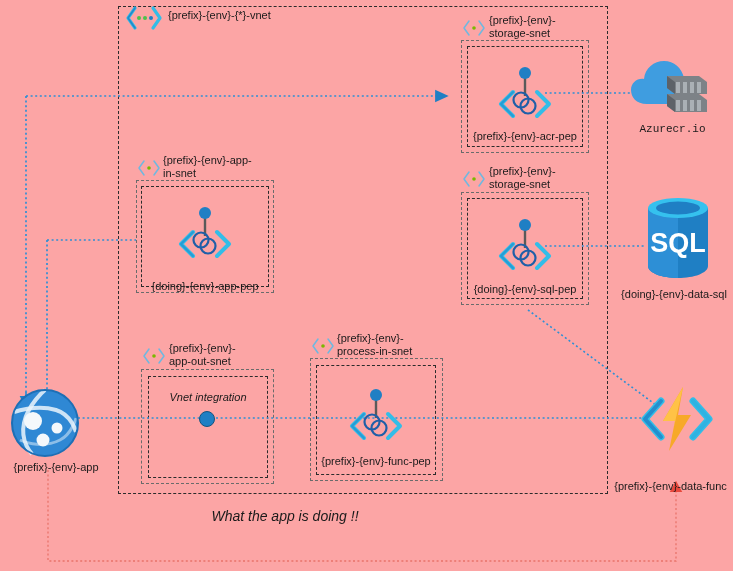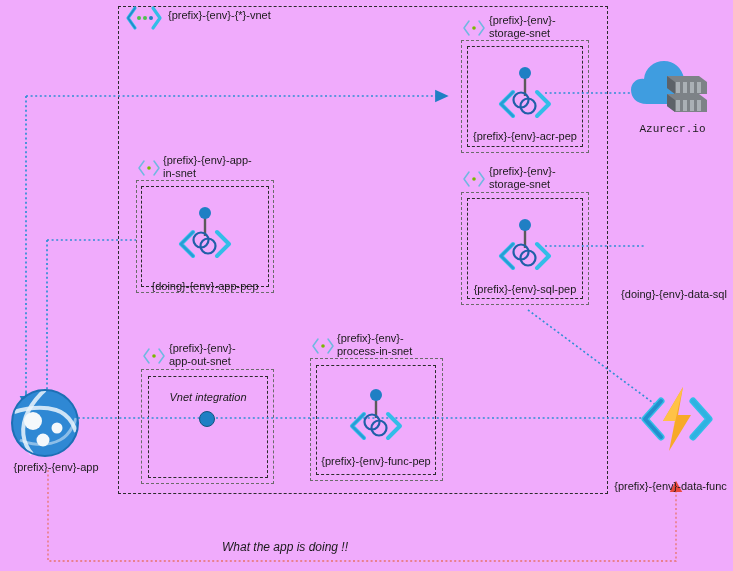--- a/index.html
+++ b/index.html
@@ -1,17 +1,17 @@
 <!DOCTYPE html>
 <html><head>
 <meta charset="utf-8">
 <style>
   html,body{margin:0;padding:0;background:#ffffff;}
   body{width:733px;height:571px;font-family:"Liberation Sans",sans-serif;}
-  #canvas{position:relative;width:733px;height:571px;overflow:hidden;background:#f0abfc;}
+  #canvas{position:relative;width:733px;height:571px;overflow:hidden;background:#fca5a5;}
   .abs{position:absolute;}
   svg.layer{position:absolute;left:0;top:0;width:733px;height:571px;overflow:visible;}
   .lbl{position:absolute;font-size:11px;color:#1a1a1a;line-height:13px;white-space:pre-line;}
   .lbl-c{text-align:center;}
   .vnet-box{position:absolute;border:1.6px dashed #2b2b2b;box-sizing:border-box;}
   .snet-box{position:absolute;border:1.6px dashed #6b6b6b;box-sizing:border-box;}
   .pep-box{position:absolute;border:1.4px dashed #2b2b2b;box-sizing:border-box;}
   .ital{font-style:italic;}
 </style>
 </head>
@@ -170,21 +170,21 @@
     <svg width="60" height="58" viewBox="0 0 60 58">
       <path d="M30,8 L30,30" stroke="#5a5a5a" stroke-width="2.4" fill="none"></path>
       <circle cx="30" cy="7" r="6" fill="#1f7fc4"></circle>
       <path d="M18,26 L6,38 L18,50" stroke="#32bde8" stroke-width="4" fill="none" stroke-linecap="round" stroke-linejoin="round"></path>
       <path d="M42,26 L54,38 L42,50" stroke="#32bde8" stroke-width="4" fill="none" stroke-linecap="round" stroke-linejoin="round"></path>
       <path d="M18,26 L6,38 L18,50" stroke="#1f7fc4" stroke-width="2" fill="none" stroke-linecap="round" stroke-linejoin="round" opacity="0.55"></path>
       <circle cx="26" cy="34" r="7.5" stroke="#1f5fa8" stroke-width="2.2" fill="none"></circle>
       <circle cx="33" cy="40" r="7.5" stroke="#1f5fa8" stroke-width="2.2" fill="none"></circle>
     </svg>
   </div>
-  <div class="lbl lbl-c" style="left:467px;top:283px;width:116px;">{prefix}-{env}-sql-pep</div>
+  <div class="lbl lbl-c" style="left:467px;top:283px;width:116px;">{doing}-{env}-sql-pep</div>
 
   <div class="abs" style="left:346px;top:388px;">
     <svg width="60" height="58" viewBox="0 0 60 58">
       <path d="M30,8 L30,30" stroke="#5a5a5a" stroke-width="2.4" fill="none"></path>
       <circle cx="30" cy="7" r="6" fill="#1f7fc4"></circle>
       <path d="M18,26 L6,38 L18,50" stroke="#32bde8" stroke-width="4" fill="none" stroke-linecap="round" stroke-linejoin="round"></path>
       <path d="M42,26 L54,38 L42,50" stroke="#32bde8" stroke-width="4" fill="none" stroke-linecap="round" stroke-linejoin="round"></path>
       <path d="M18,26 L6,38 L18,50" stroke="#1f7fc4" stroke-width="2" fill="none" stroke-linecap="round" stroke-linejoin="round" opacity="0.55"></path>
       <circle cx="26" cy="34" r="7.5" stroke="#1f5fa8" stroke-width="2.2" fill="none"></circle>
       <circle cx="33" cy="40" r="7.5" stroke="#1f5fa8" stroke-width="2.2" fill="none"></circle>
@@ -213,20 +213,29 @@
         <path d="M38,42 L46,48 L46,60 L38,54 Z" fill="#5d6268"></path>
         <rect x="47" y="48" width="4" height="11" fill="#aab0b5"></rect>
         <rect x="54" y="48" width="4" height="11" fill="#aab0b5"></rect>
         <rect x="61" y="48" width="4" height="11" fill="#aab0b5"></rect>
         <rect x="68" y="48" width="4" height="11" fill="#aab0b5"></rect>
       </g>
     </svg>
   </div>
   <div class="lbl lbl-c" style="left:620px;top:123px;width:105px;font-family:Liberation Mono, monospace;">Azurecr.io</div>
 
+  <div class="abs" style="left:642px;top:194px;">
+    <svg width="72" height="90" viewBox="0 0 72 90">
+      <path d="M6,14 L6,72 C6,79 20,84 36,84 C52,84 66,79 66,72 L66,14 Z" fill="#1f7fc4"></path>
+      <path d="M6,14 L6,72 C6,79 20,84 36,84 L36,14 Z" fill="#2d8fd6"></path>
+      <ellipse cx="36" cy="14" rx="30" ry="10" fill="#35c1ee"></ellipse>
+      <ellipse cx="36" cy="14" rx="22" ry="6.5" fill="#1f7fc4"></ellipse>
+      <text x="36" y="58" font-family="'Liberation Sans',sans-serif" font-size="27" font-weight="bold" fill="#ffffff" text-anchor="middle">SQL</text>
+    </svg>
+  </div>
   <div class="lbl lbl-c" style="left:615px;top:288px;width:118px;">{doing}-{env}-data-sql</div>
 
   <div class="abs" style="left:637px;top:385px;">
     <svg width="80" height="68" viewBox="0 0 80 68">
       <path d="M24,16 L8,34 L24,52" stroke="#32bde8" stroke-width="7" fill="none" stroke-linecap="round" stroke-linejoin="round"></path>
       <path d="M56,16 L72,34 L56,52" stroke="#32bde8" stroke-width="7" fill="none" stroke-linecap="round" stroke-linejoin="round"></path>
       <path d="M24,16 L8,34 L24,52" stroke="#1f7fc4" stroke-width="4" fill="none" stroke-linecap="round" stroke-linejoin="round" opacity="0.75"></path>
       <path d="M56,16 L72,34 L56,52" stroke="#1f7fc4" stroke-width="4" fill="none" stroke-linecap="round" stroke-linejoin="round" opacity="0.18"></path>
       <path d="M46,2 L26,36 L38,36 L32,66 L54,30 L41,30 Z" fill="#f7a928"></path>
       <path d="M46,2 L26,36 L38,36 L36,46 Z" fill="#ffc246"></path>
@@ -241,15 +250,15 @@
       <path d="M4,24 C4,24 26,16 46,22 C62,27 66,44 66,44" stroke="#eaf4fb" stroke-width="4" fill="none" opacity="0.85"></path>
       <path d="M10,52 C10,52 30,62 50,52 C62,46 66,30 66,30" stroke="#eaf4fb" stroke-width="3" fill="none" opacity="0.5"></path>
       <circle cx="35" cy="35" r="33" fill="none" stroke="#1d6fb5" stroke-width="2"></circle>
       <circle cx="23" cy="33" r="9" fill="#f4f8fb"></circle>
       <circle cx="47" cy="40" r="5.5" fill="#f4f8fb"></circle>
       <circle cx="33" cy="52" r="6.5" fill="#f4f8fb"></circle>
     </svg>
   </div>
   <div class="lbl lbl-c" style="left:6px;top:461px;width:100px;">{prefix}-{env}-app</div>
 
-  <div class="lbl lbl-c ital" style="left:175px;top:541px;width:220px;font-size:12px;">What the app is doing !!</div>
+  <div class="lbl lbl-c ital" style="left:175px;top:510px;width:220px;font-size:14px;">What the app is doing !!</div>
 
 </div>
 
 </body></html>

